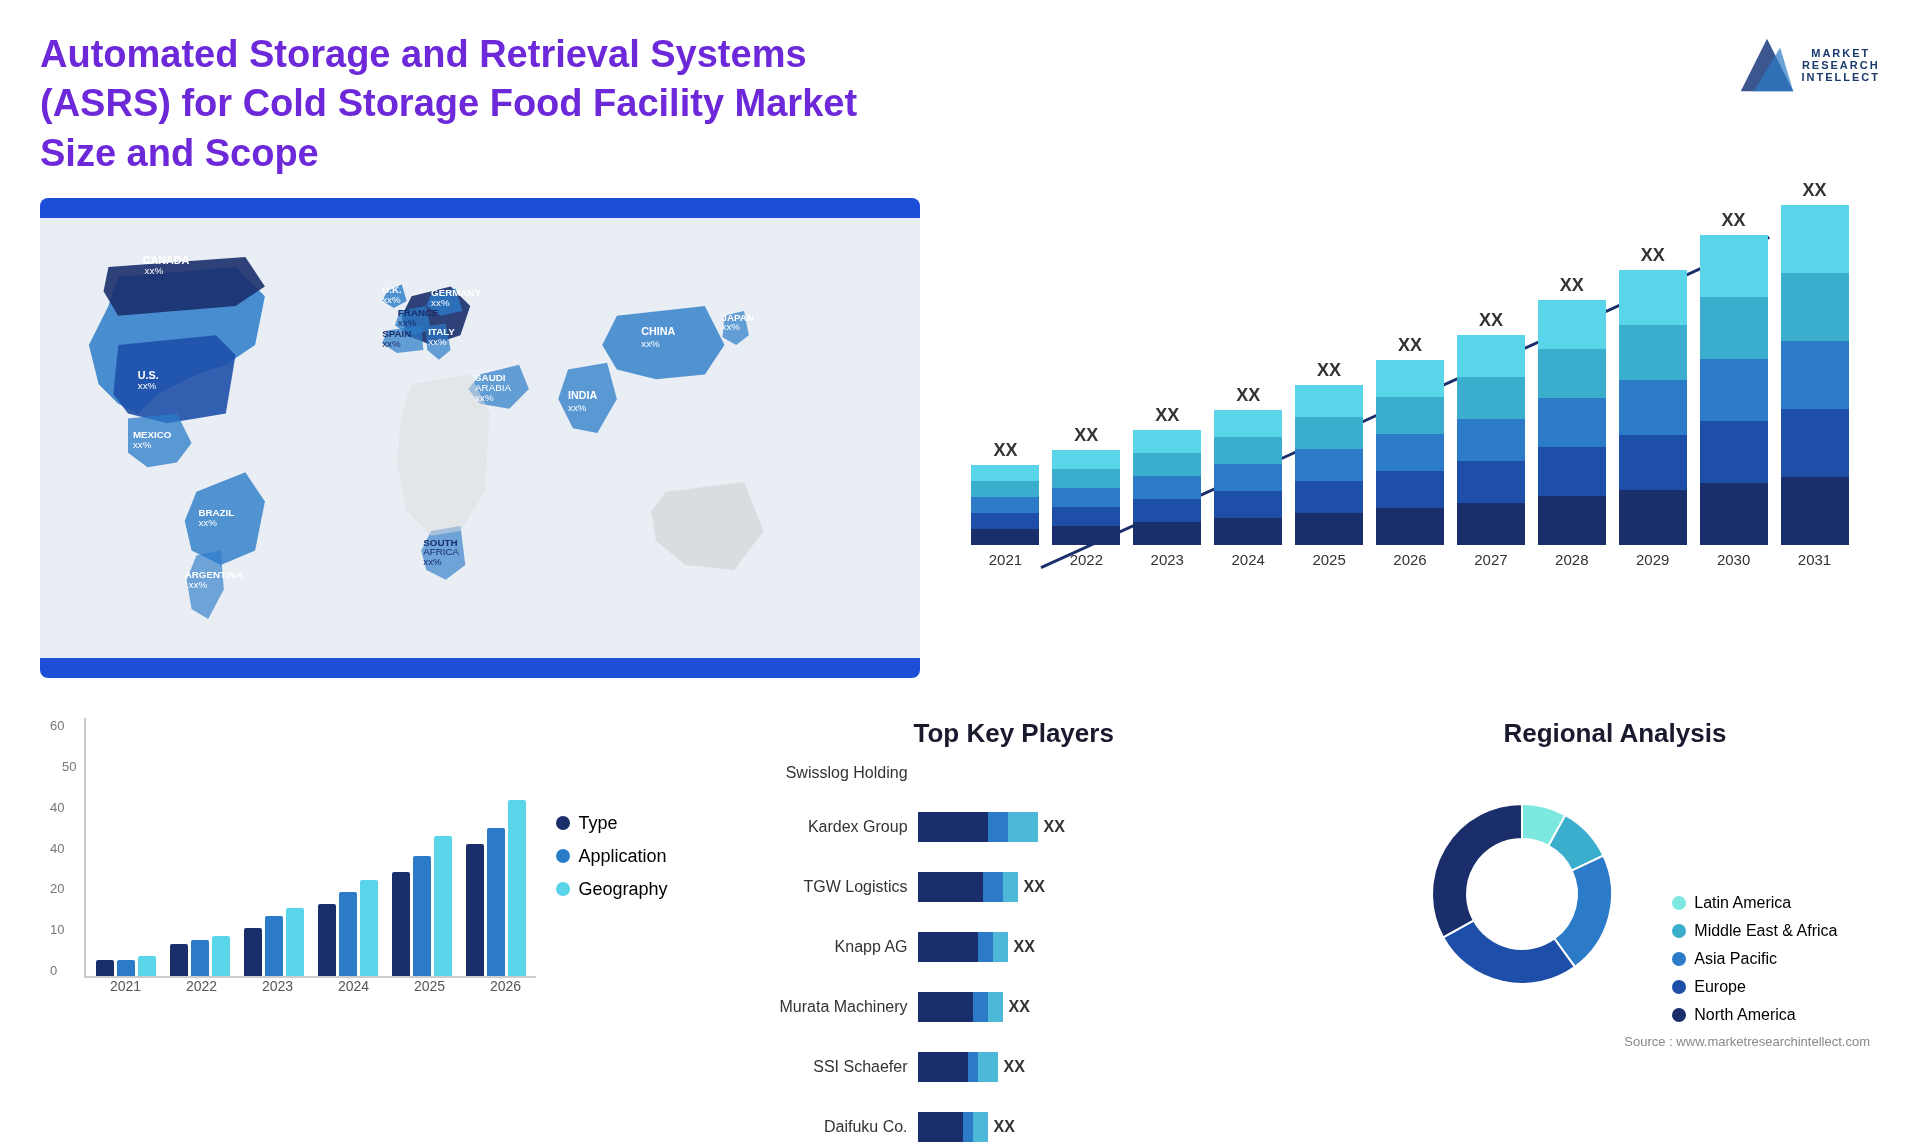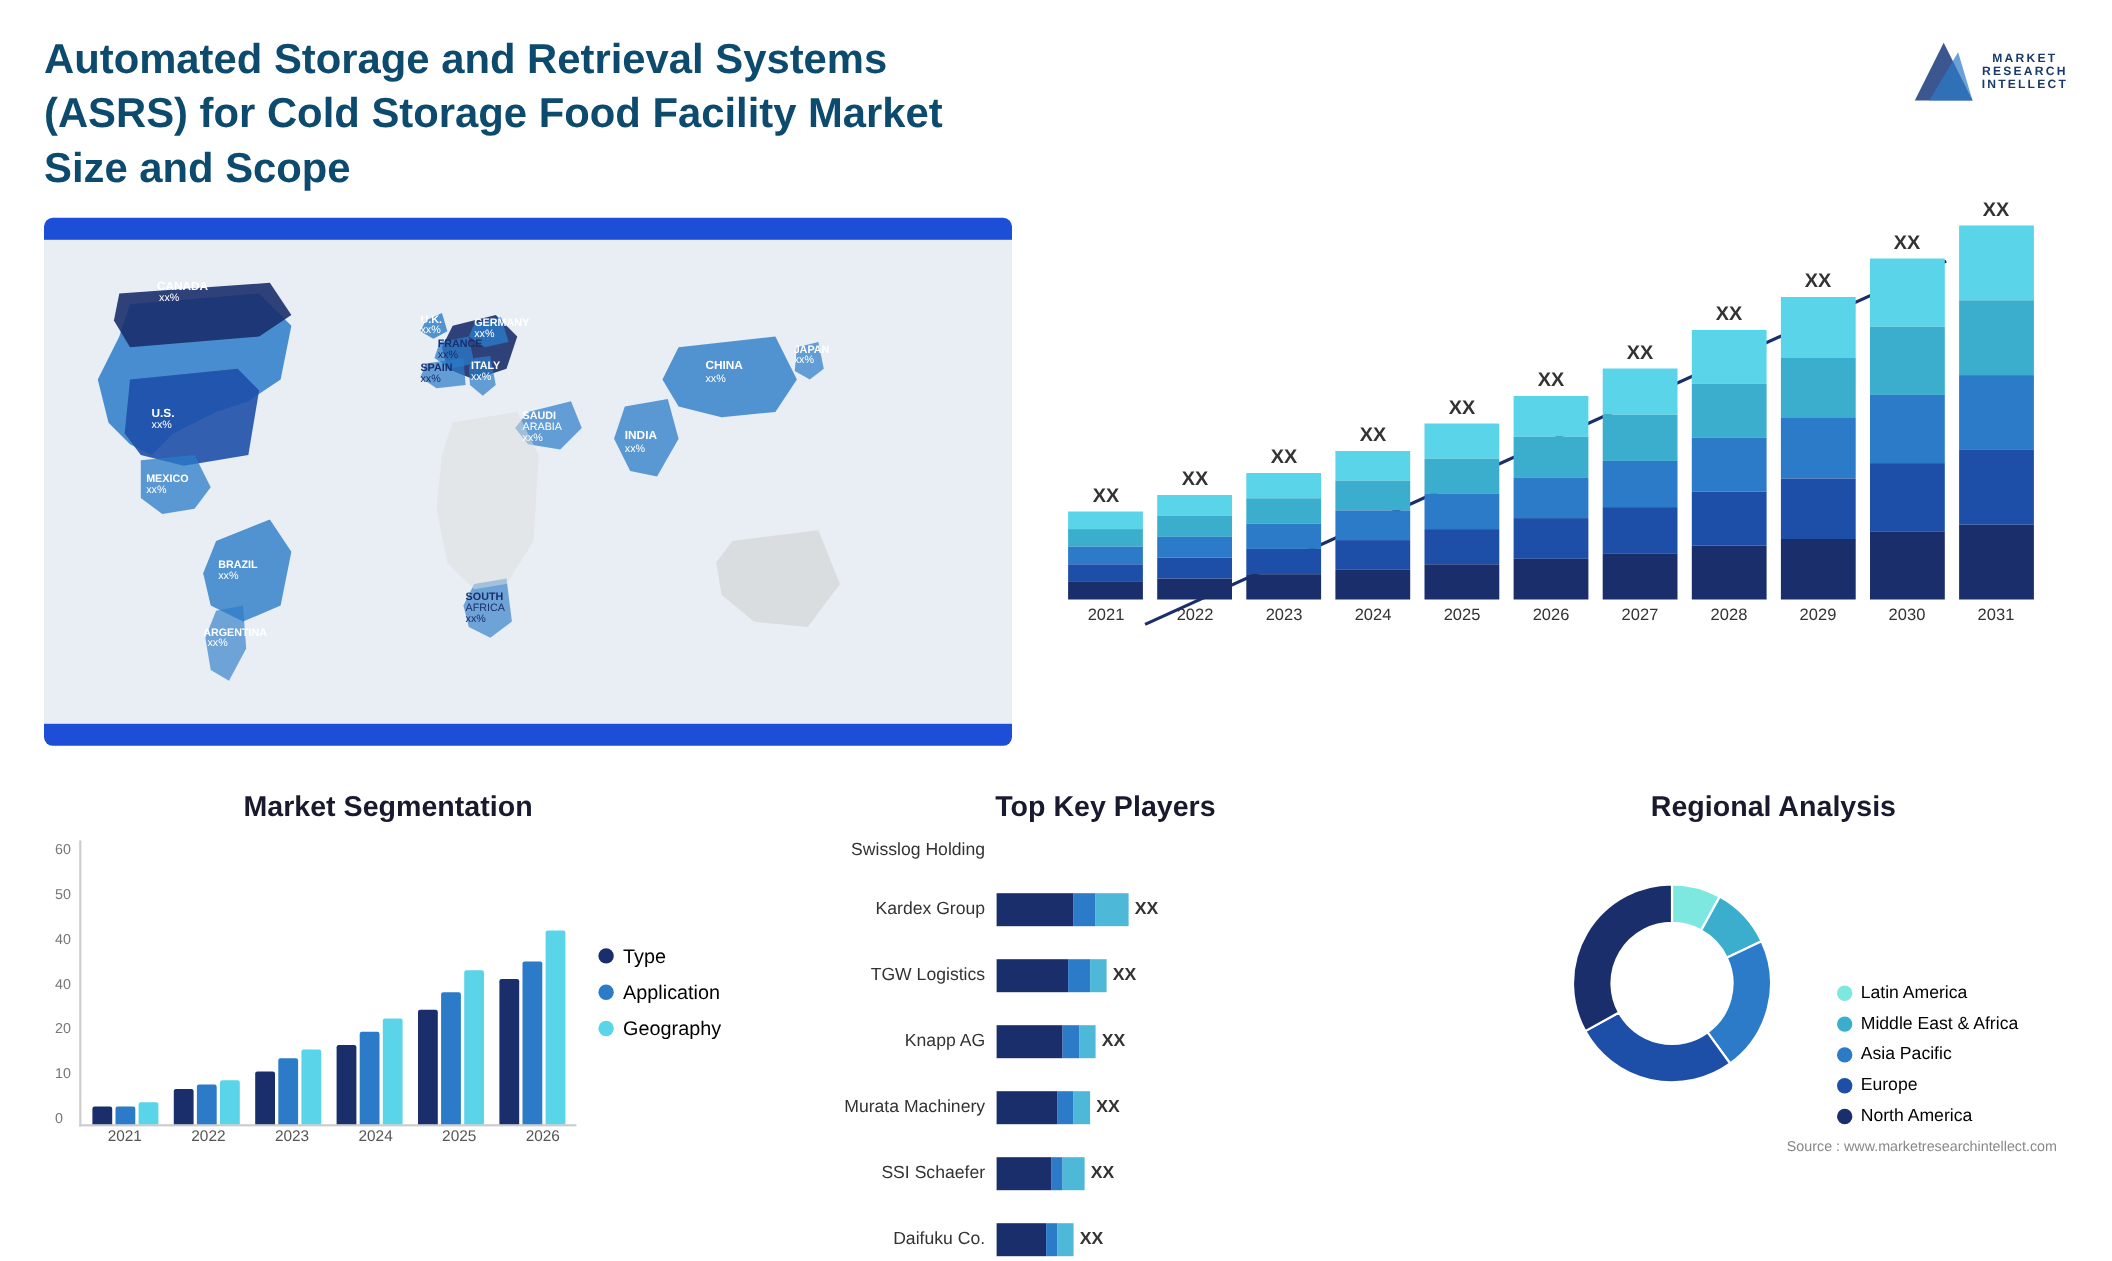--- a/index.html
+++ b/index.html
@@ -20,21 +20,21 @@
     
     .header {
       display: flex;
       justify-content: space-between;
       align-items: flex-start;
       margin-bottom: 20px;
     }
     .title {
       font-size: 38px;
       font-weight: bold;
-      color: #0c4a6e;
+      color: #6d28d9;
       max-width: 900px;
       line-height: 1.3;
     }
     .logo {
       display: flex;
       align-items: center;
     }
     .logo-icon {
       width: 70px;
       height: 70px;
@@ -498,31 +498,30 @@
             </div>
           </div>
         <div style="display:flex;justify-content:space-around;margin-top:-20px;" id="yearLabels"></div>
       </div>
     </div>
   </div>
 
   <div class="bottom-section">
 
     <div class="segmentation-container">
-      <div class="section-title">Market Segmentation</div>
       <div class="seg-chart-wrap">
         <div class="seg-bars-area">
           <div style="display:flex;">
             <div style="display:flex;flex-direction:column-reverse;justify-content:space-between;height:260px;margin-right:8px;padding-bottom:0;">
               <span style="font-size:13px;color:#777;">0</span>
               <span style="font-size:13px;color:#777;">10</span>
               <span style="font-size:13px;color:#777;">20</span>
               <span style="font-size:13px;color:#777;">40</span>
               <span style="font-size:13px;color:#777;">40</span>
-              <span style="font-size:13px;color:#777;">50</span>
+              <span style="font-size:13px;color:#777;margin-left:12px;">50</span>
               <span style="font-size:13px;color:#777;">60</span>
             </div>
             <div>
               <div class="seg-grouped" id="segGroupedBars">
                   <div class="seg-group">
                     <div class="seg-bar" style="background: rgb(26, 46, 108); height: 16px; width: 18px;"></div>
                     <div class="seg-bar" style="background: rgb(43, 123, 200); height: 16px; width: 18px;"></div>
                     <div class="seg-bar" style="background: rgb(90, 212, 232); height: 20px; width: 18px;"></div>
                   </div>
                   <div class="seg-group">

